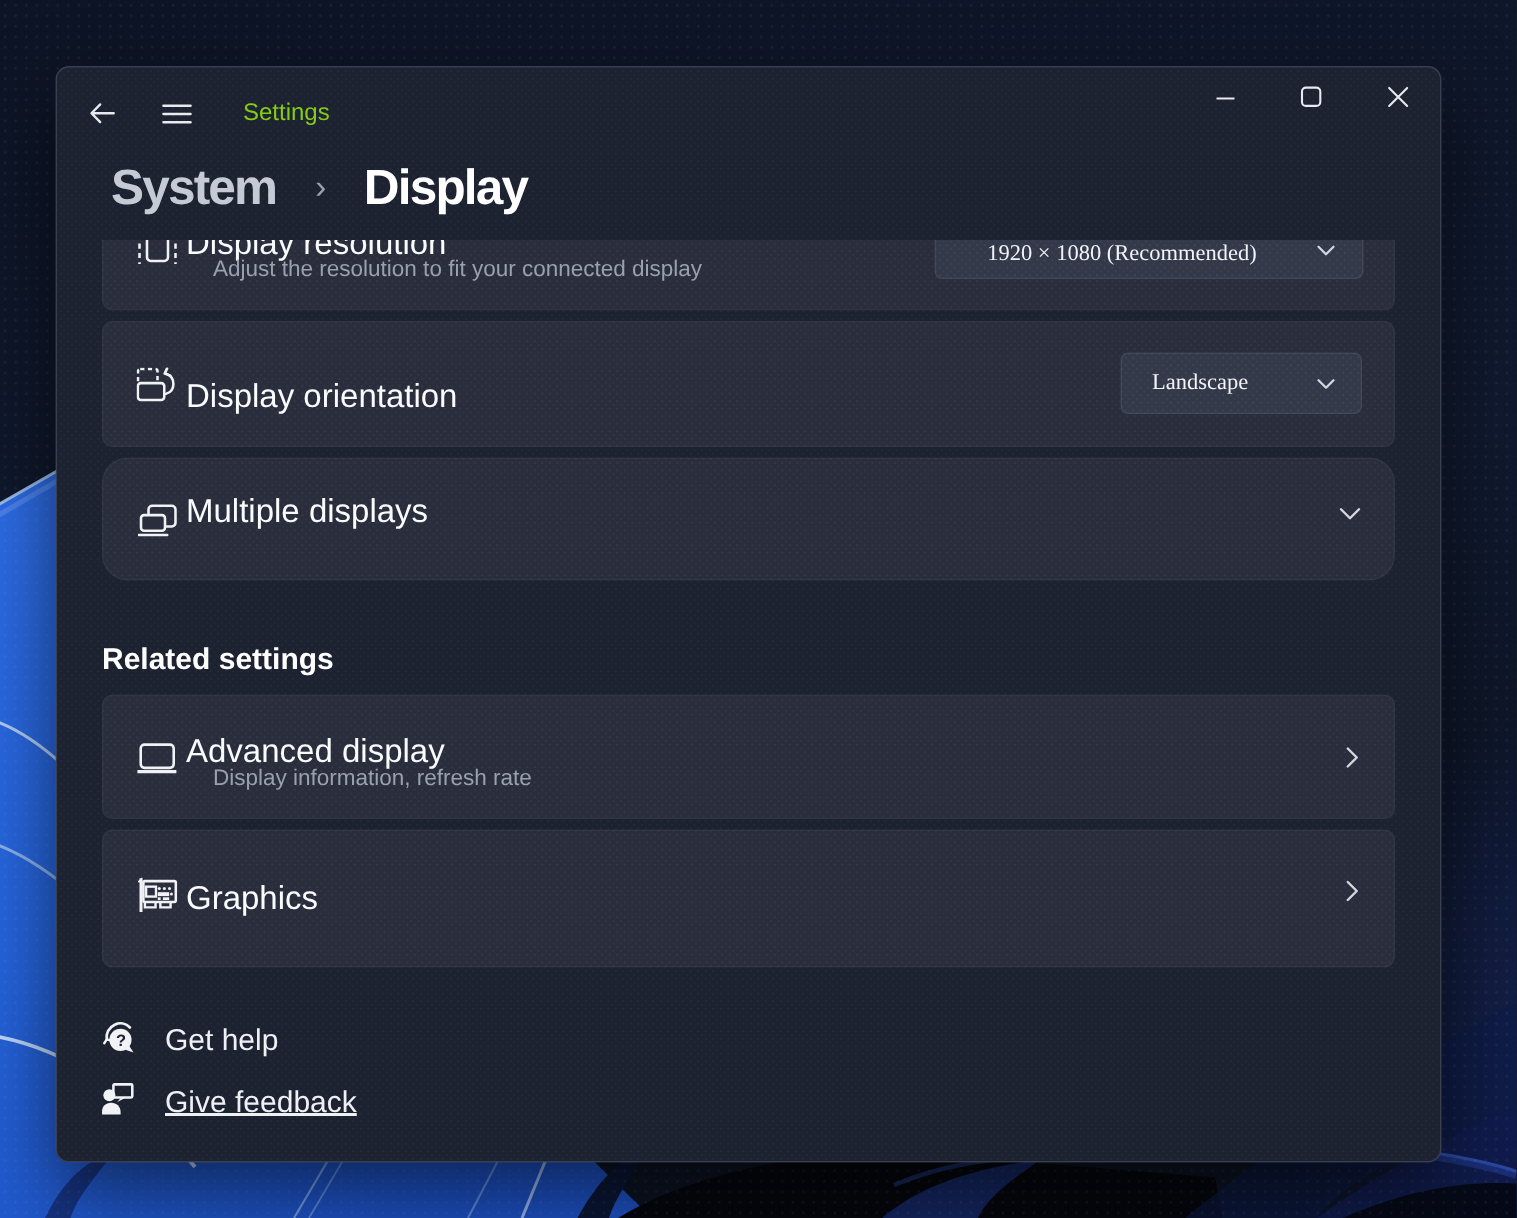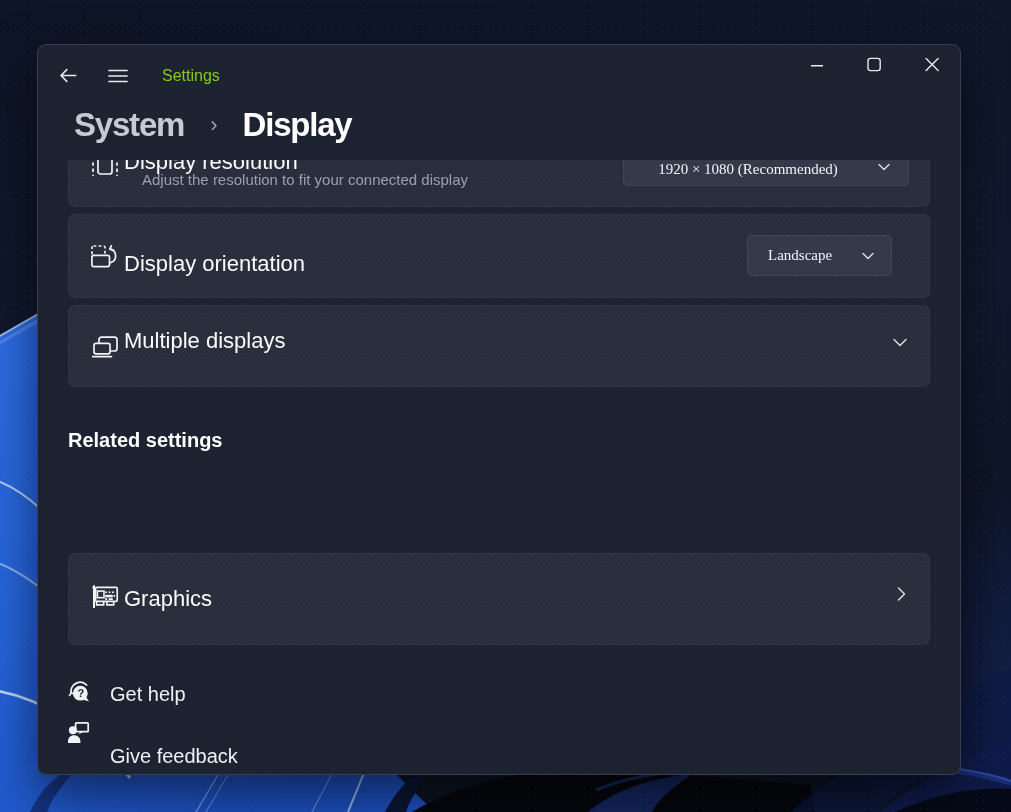--- a/index.html
+++ b/index.html
@@ -133,42 +133,53 @@
   </div>
 
   <div class="card" style="top:169px; height:84px;">
     <svg class="ic" style="left:22px; top:30px;" width="26" height="24" viewBox="0 0 26 24" fill="none" stroke="currentColor" stroke-width="1.7">
       <rect x="1" y="1" width="13" height="11" rx="1.5" stroke-dasharray="2.8 2.3"></rect>
       <rect x="0.9" y="10.4" width="17.6" height="11.2" rx="2" fill="#2a2e3c"></rect>
       <path d="M19.2 3.9 C22.6 5.0 24.6 7.8 24.6 11.0 C24.6 14.3 22.6 16.7 19.6 17.6" stroke-linecap="round"></path>
       <path d="M20.4 0.6 L18.8 4.1 L22.6 5.4" stroke-linecap="round" stroke-linejoin="round"></path>
     </svg>
     <div class="ctitle" style="top:36px;">Display orientation</div>
-    <div class="drop" style="left:678px; top:20px; width:145px; height:41px;">
+    <div class="drop" style="left:678px; top:20px; width:161px; height:41px;">
       <div style="position:absolute; left:20px; top:11px;">Landscape</div>
       <svg class="chev" style="right:16px; top:15px;" width="14" height="10" viewBox="0 0 14 10" fill="none" stroke="currentColor" stroke-width="1.5" stroke-linecap="round" stroke-linejoin="round">
           <path d="M2 2.5 L7 7.5 L12 2.5"></path>
         </svg>
     </div>
   </div>
 
-  <div class="card" style="top:260px; height:82px;">
+  <div class="card" style="top:260px; height:82px;border-radius:17px;">
     <svg class="ic" style="left:23px; top:30px;" width="27" height="22" viewBox="0 0 27 22" fill="none" stroke="currentColor" stroke-width="1.7">
       <rect x="7" y="1.2" width="18" height="13.8" rx="2.5"></rect>
       <rect x="2" y="7.4" width="16" height="10.4" rx="2" fill="#2a2e3c"></rect>
       <path d="M0.5 20.6 H19.5" stroke-linecap="round"></path>
     </svg>
     <div class="ctitle" style="top:22px;">Multiple displays</div>
     <svg class="chev" style="left:822px; top:30px;" width="18" height="14" viewBox="0 0 18 14" fill="none" stroke="currentColor" stroke-width="1.6" stroke-linecap="round" stroke-linejoin="round">
         <path d="M3 3.5 L9 9.5 L15 3.5"></path>
       </svg>
   </div>
 
   <div id="sechdr">Related settings</div>
 
+  <div class="card" style="top:418px; height:83px;">
+    <svg class="ic" style="left:20px; top:31px;" width="31" height="22" viewBox="0 0 31 22" fill="none" stroke="currentColor" stroke-width="1.7">
+      <rect x="4.8" y="1.4" width="22" height="15.5" rx="2.5"></rect>
+      <path d="M2.6 19.4 H28.6" stroke-width="2.3"></path>
+    </svg>
+    <div class="ctitle" style="top:24px;">Advanced display</div>
+    <div class="csub" style="top:46px;">Display information, refresh rate</div>
+    <svg class="chev" style="left:826px; top:32px;" width="12" height="18" viewBox="0 0 12 18" fill="none" stroke="currentColor" stroke-width="1.6" stroke-linecap="round" stroke-linejoin="round">
+        <path d="M3.5 3 L9.5 9 L3.5 15"></path>
+      </svg>
+  </div>
 
   <div class="card" style="top:508px; height:92px;">
     <svg class="ic" style="left:23px; top:30px;" width="28" height="26" viewBox="0 0 28 26" fill="none" stroke="currentColor" stroke-width="1.7">
       <path d="M2 1.5 V24" stroke-width="2"></path>
       <path d="M2.8 0.8 L-0.6 4 L2.8 4.6 Z" fill="currentColor" stroke="none"></path>
       <rect x="3.6" y="3.4" width="21.6" height="13.9" rx="1"></rect>
       <rect x="5.4" y="7.1" width="6.6" height="6.6" stroke-width="1.6"></rect>
       <circle cx="14.2" cy="8.3" r="1" fill="currentColor" stroke="none"></circle>
       <circle cx="17.6" cy="8.3" r="1" fill="currentColor" stroke="none"></circle>
       <circle cx="21" cy="8.3" r="1" fill="currentColor" stroke="none"></circle>
@@ -191,14 +202,14 @@
     <path d="M1.5 15.5 L3.2 12.9 L6.1 13.7" stroke-width="1.6" stroke-linecap="round" stroke-linejoin="round"></path>
     <text x="9.4" y="17.1" font-size="11px" font-weight="bold" fill="#1d2230" stroke="none" font-family="Liberation Sans">?</text>
   </svg>
   <div class="flink" style="top:638px;">Get help</div>
   <svg class="ic" style="left:30px; top:677px;" width="26" height="24" viewBox="0 0 26 24" fill="none" stroke="currentColor" stroke-width="1.7">
     <rect x="7.6" y="0.9" width="12.6" height="8.8" rx="0.8"></rect>
     <path d="M12.6 9.8 L10.2 12.6 L15.4 10 Z" fill="currentColor" stroke="none"></path>
     <circle cx="4.9" cy="8.2" r="4" fill="currentColor" stroke="none"></circle>
     <path d="M0 21 V19.2 C0 15.6 2.5 13.2 6.1 13.2 C9.7 13.2 12.4 15.8 12.4 19.2 V21 Z" fill="currentColor" stroke="none"></path>
   </svg>
-  <div class="flink" style="top:700px;">Give feedback</div>
+  <div class="flink" style="top:679px;text-decoration:underline;">Give feedback</div>
 </div>
 
 </body></html>

